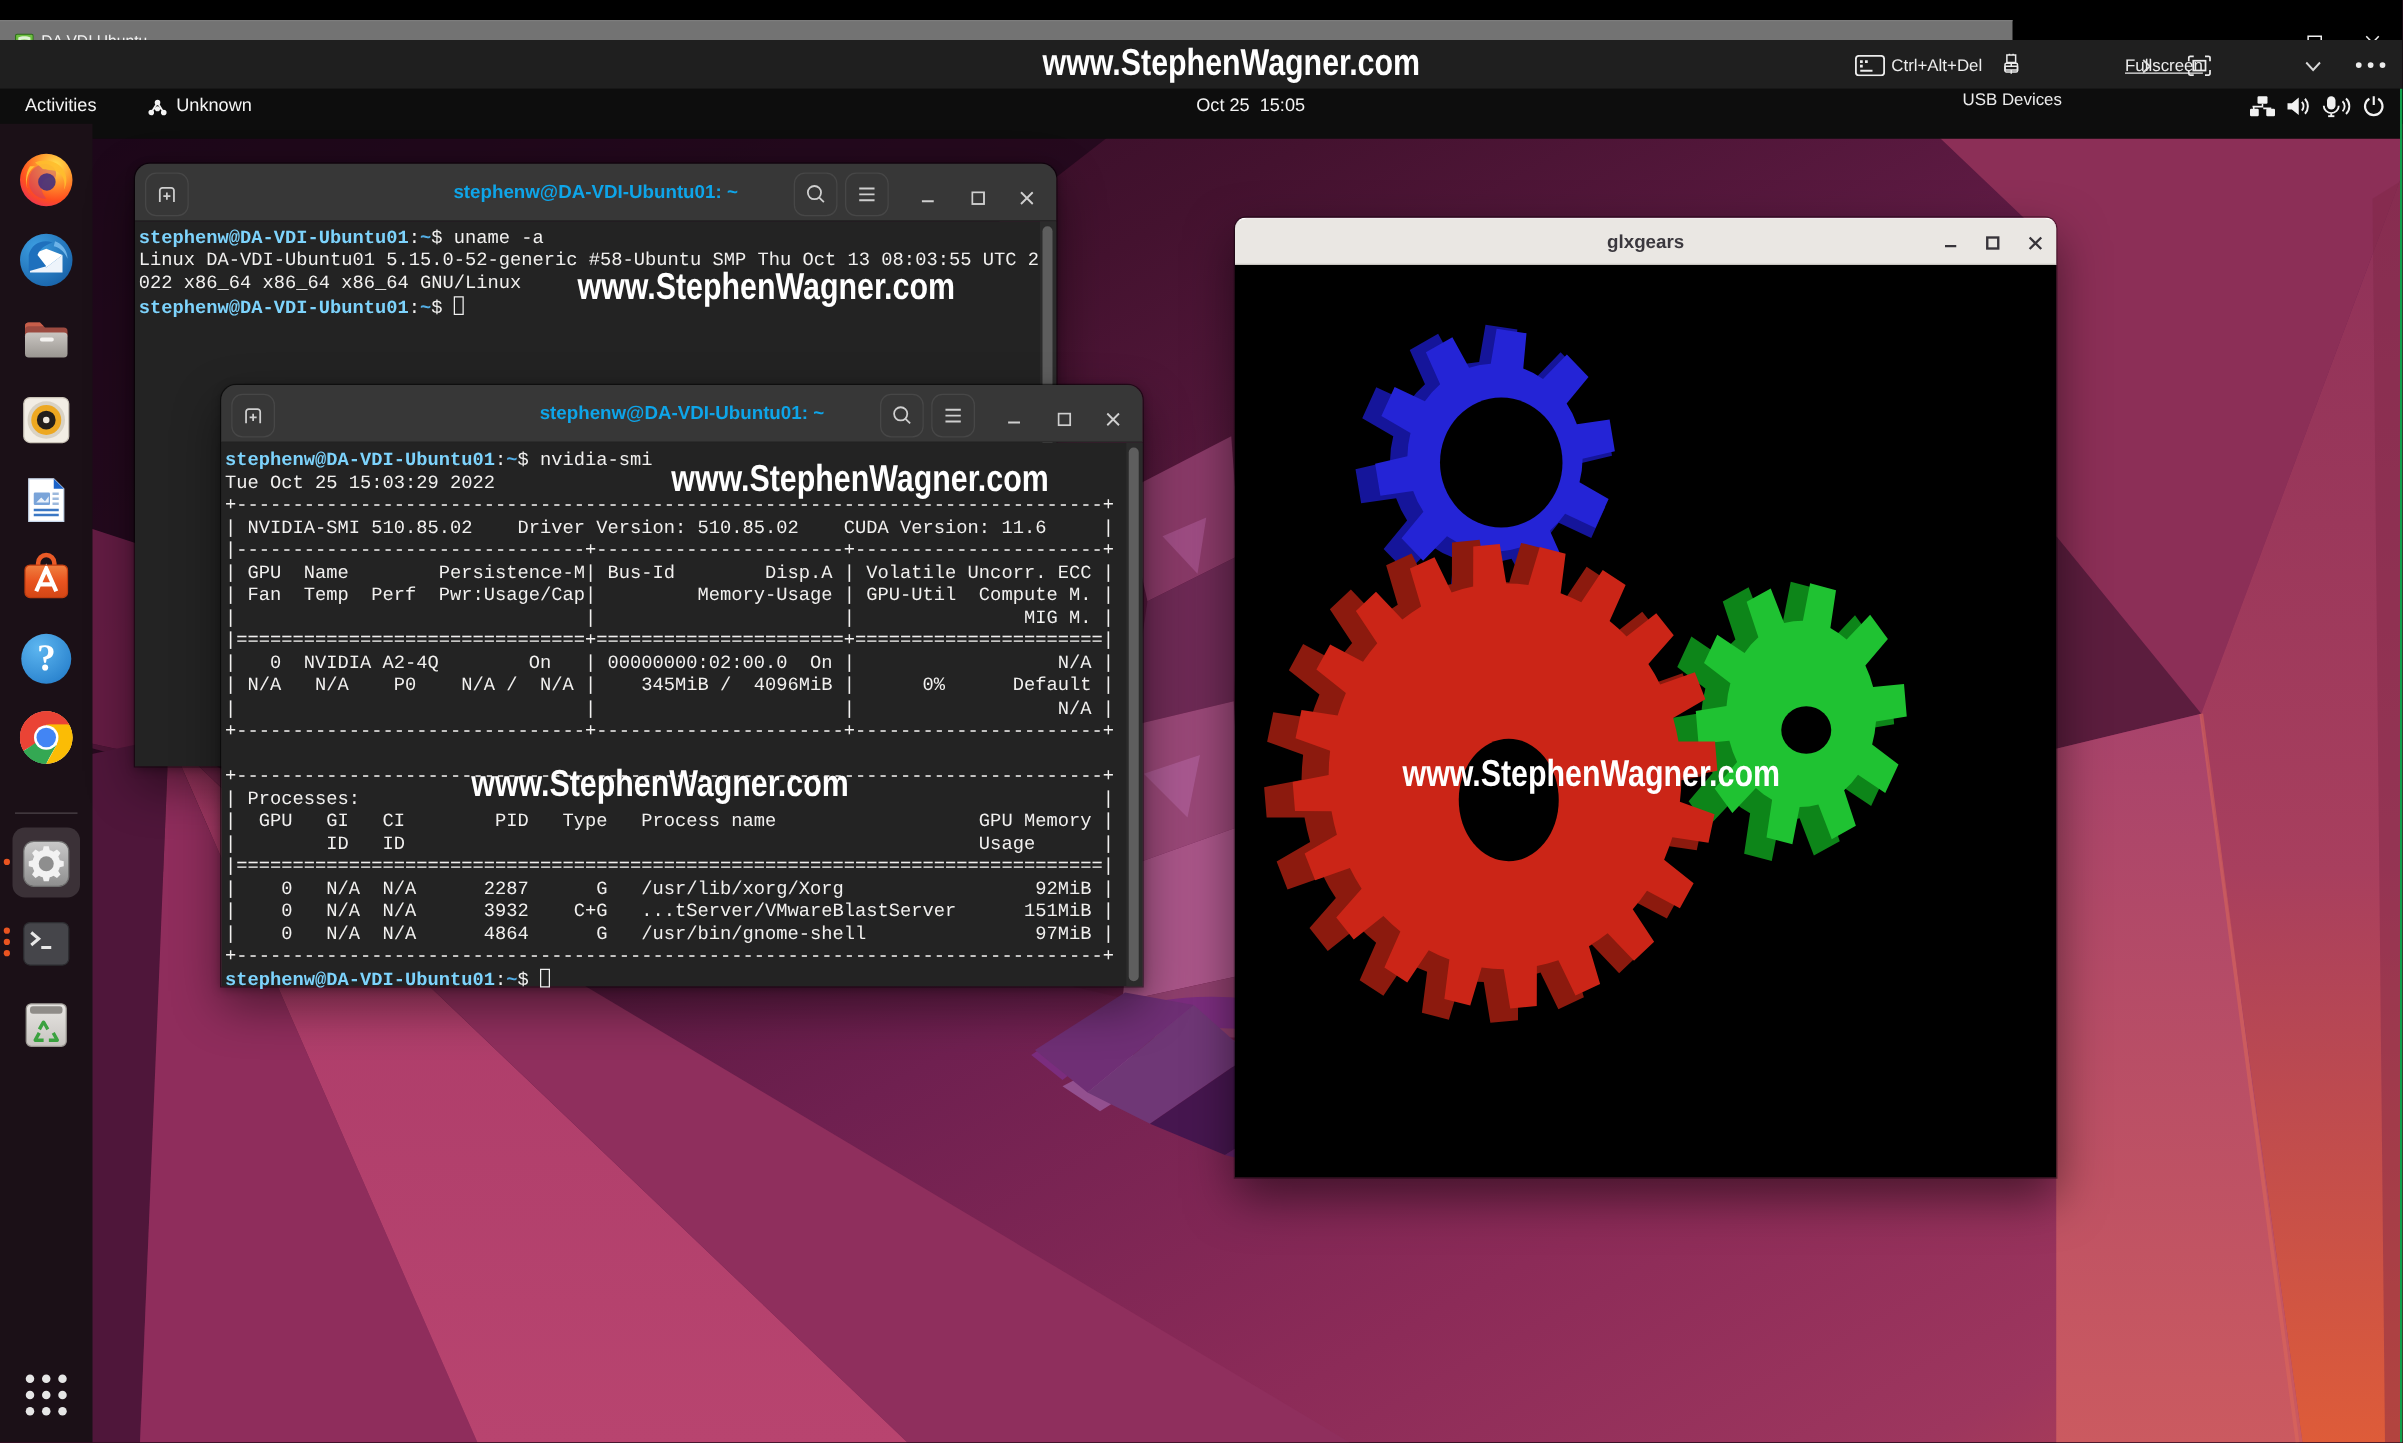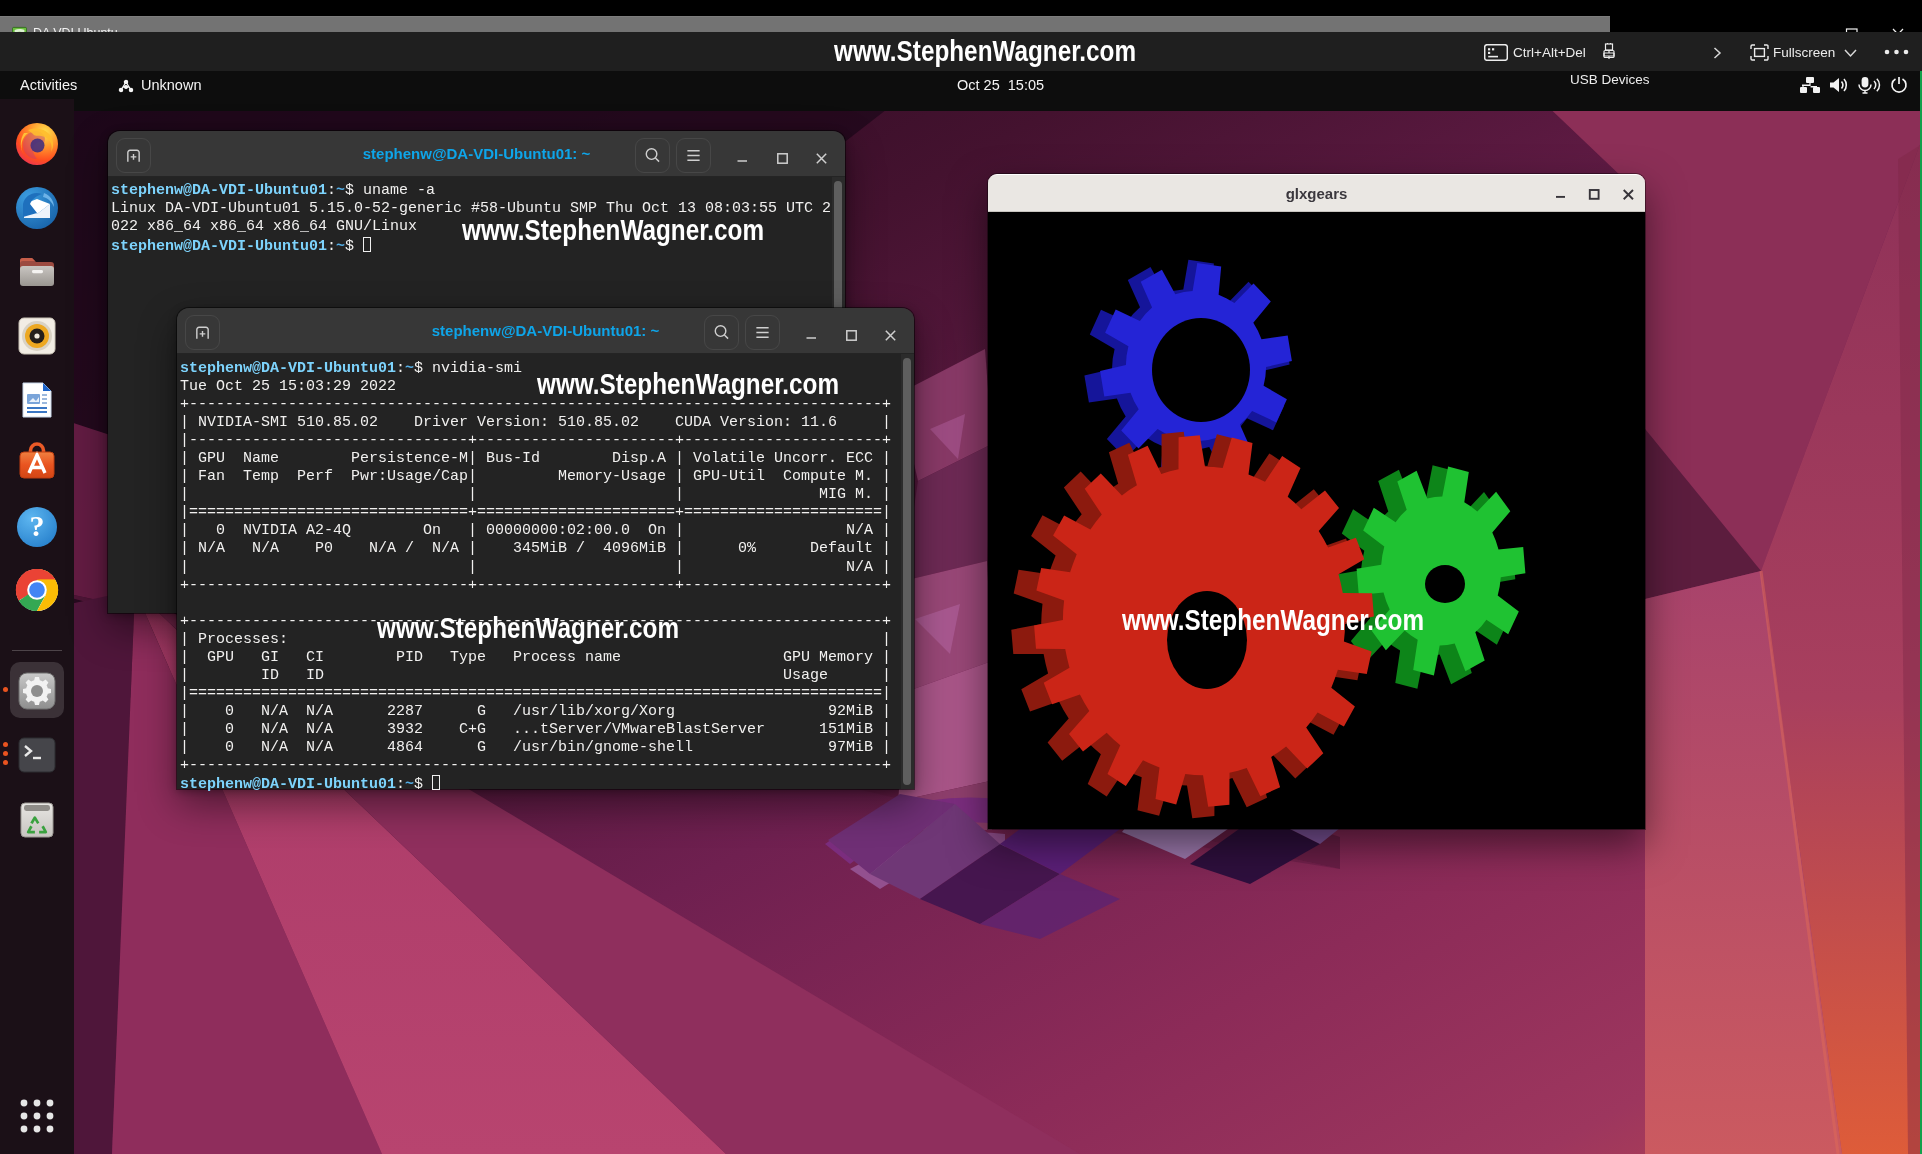--- a/index.html
+++ b/index.html
@@ -30,21 +30,21 @@
 .gterm pre { position:absolute; font-family:"Liberation Mono", monospace; font-size:15px; line-height:18.2px; color:#f1f0ef; }
 .tbtn { position:absolute; top:13px; width:35px; height:35px; border:1px solid #474747; border-radius:9px; }
 .wbtn { position:absolute; top:22px; }
 .g { color:#7dd3fc; font-weight:bold; }
 .b { color:#53aee6; font-weight:bold; }
 .cur { display:inline-block; width:8px; height:15px; border:1.5px solid #efefef; vertical-align:-2px; }
 .scrolltrough { position:absolute; top:46px; bottom:0; width:13px; right:0; background:#2b2b2b; }
 .scrollthumb { position:absolute; right:3px; top:4px; bottom:4px; width:8px; background:#5e5e5e; border-radius:4px; }
 
 
-#gx { left:988px; top:174px; width:657px; height:655px; border-radius:9px 9px 0 0; box-shadow:0 0 0 1px rgba(0,0,0,.4), 0 16px 38px rgba(0,0,0,0.5); }
+#gx { left:988px; top:174px; width:657px; height:768px; border-radius:9px 9px 0 0; box-shadow:0 0 0 1px rgba(0,0,0,.4), 0 16px 38px rgba(0,0,0,0.5); }
 #gx .ghead { position:absolute; left:0; top:0; right:0; height:38px; background:#eae7e3; border-radius:9px 9px 0 0; border-top:1px solid #fff; box-shadow:inset 0 -1px 0 #c8c4bf; }
 #gx .gtitle { position:absolute; left:0; right:0; top:10px; text-align:center; font-weight:bold; font-size:15px; color:#3b383e; }
 #gx .gbody { position:absolute; left:0; top:38px; right:0; bottom:0; background:#000; overflow:hidden; }
 
 .wm { position:absolute; font-size:30px; font-weight:bold; color:#fff; white-space:nowrap; transform:scaleX(.81); transform-origin:0 0; }
 </style>
 </head>
 <body>
 <div id="stage">
 
@@ -451,21 +451,21 @@
       <rect x="2" y="7.5" width="10" height="7" rx="1" stroke-width="1.2"></rect>
     </svg>
     <span class="titem" style="left:1570px;margin-top:27px;">USB Devices</span>
     <svg class="abs" style="left:1712px; top:14px;" width="10" height="14" viewBox="0 0 10 14" fill="none" stroke="#d8d8d8">
       <path d="M2.5 2 L8 7 L2.5 12" stroke-width="1.5"></path>
     </svg>
     <svg class="abs" style="left:1750px; top:12px;" width="19" height="17" viewBox="0 0 19 17" fill="none" stroke="#ececec">
       <path d="M1 5 V2.2 A1.2 1.2 0 0 1 2.2 1 H5 M14 1 H16.8 A1.2 1.2 0 0 1 18 2.2 V5 M18 12 V14.8 A1.2 1.2 0 0 1 16.8 16 H14 M5 16 H2.2 A1.2 1.2 0 0 1 1 14.8 V12" stroke-width="1.4"></path>
       <rect x="4.6" y="4.6" width="9.8" height="7.8" stroke-width="1.4"></rect>
     </svg>
-    <span class="titem" style="left:1773px;">Fullscreen</span>
+    <span class="titem" style="left:1700px;text-decoration:underline;">Fullscreen</span>
     <svg class="abs" style="left:1843px; top:16px;" width="15" height="10" viewBox="0 0 15 10" fill="none" stroke="#d8d8d8">
       <path d="M2 2 L7.5 8 L13 2" stroke-width="1.5"></path>
     </svg>
     <svg class="abs" style="left:1884px; top:16px;" width="26" height="8" viewBox="0 0 26 8" fill="#ececec">
         <circle cx="3" cy="4" r="2.3"></circle>
         <circle cx="12.5" cy="4" r="2.3"></circle>
         <circle cx="22" cy="4" r="2.3"></circle>
       </svg>
   </div>
 

